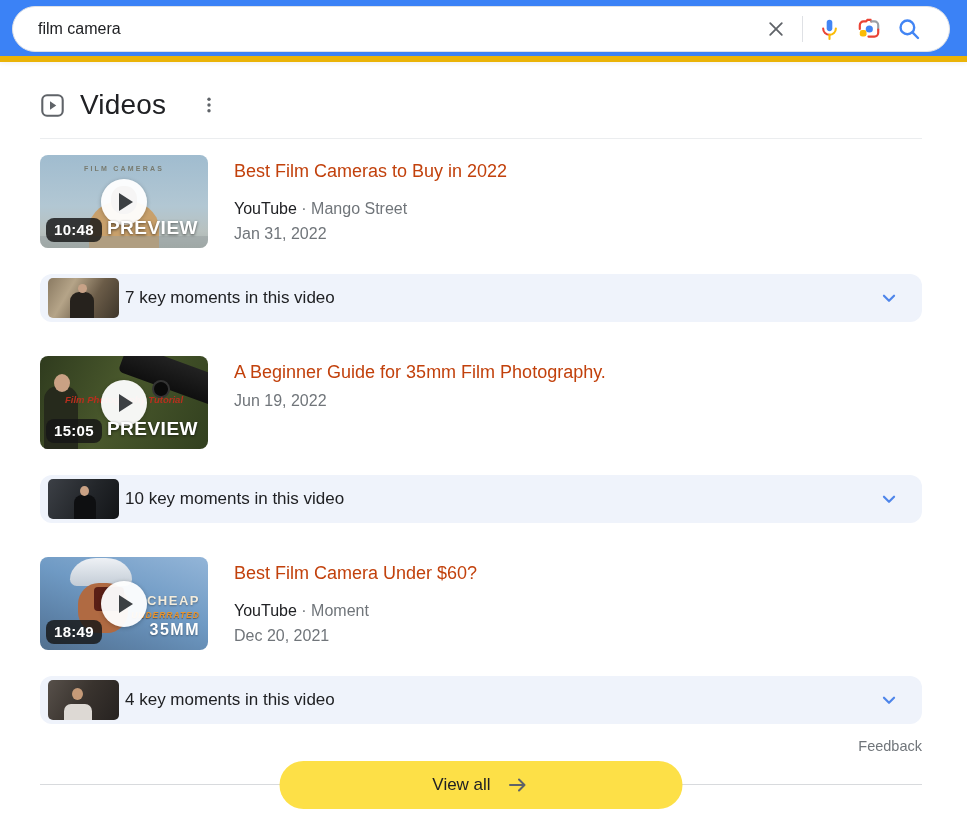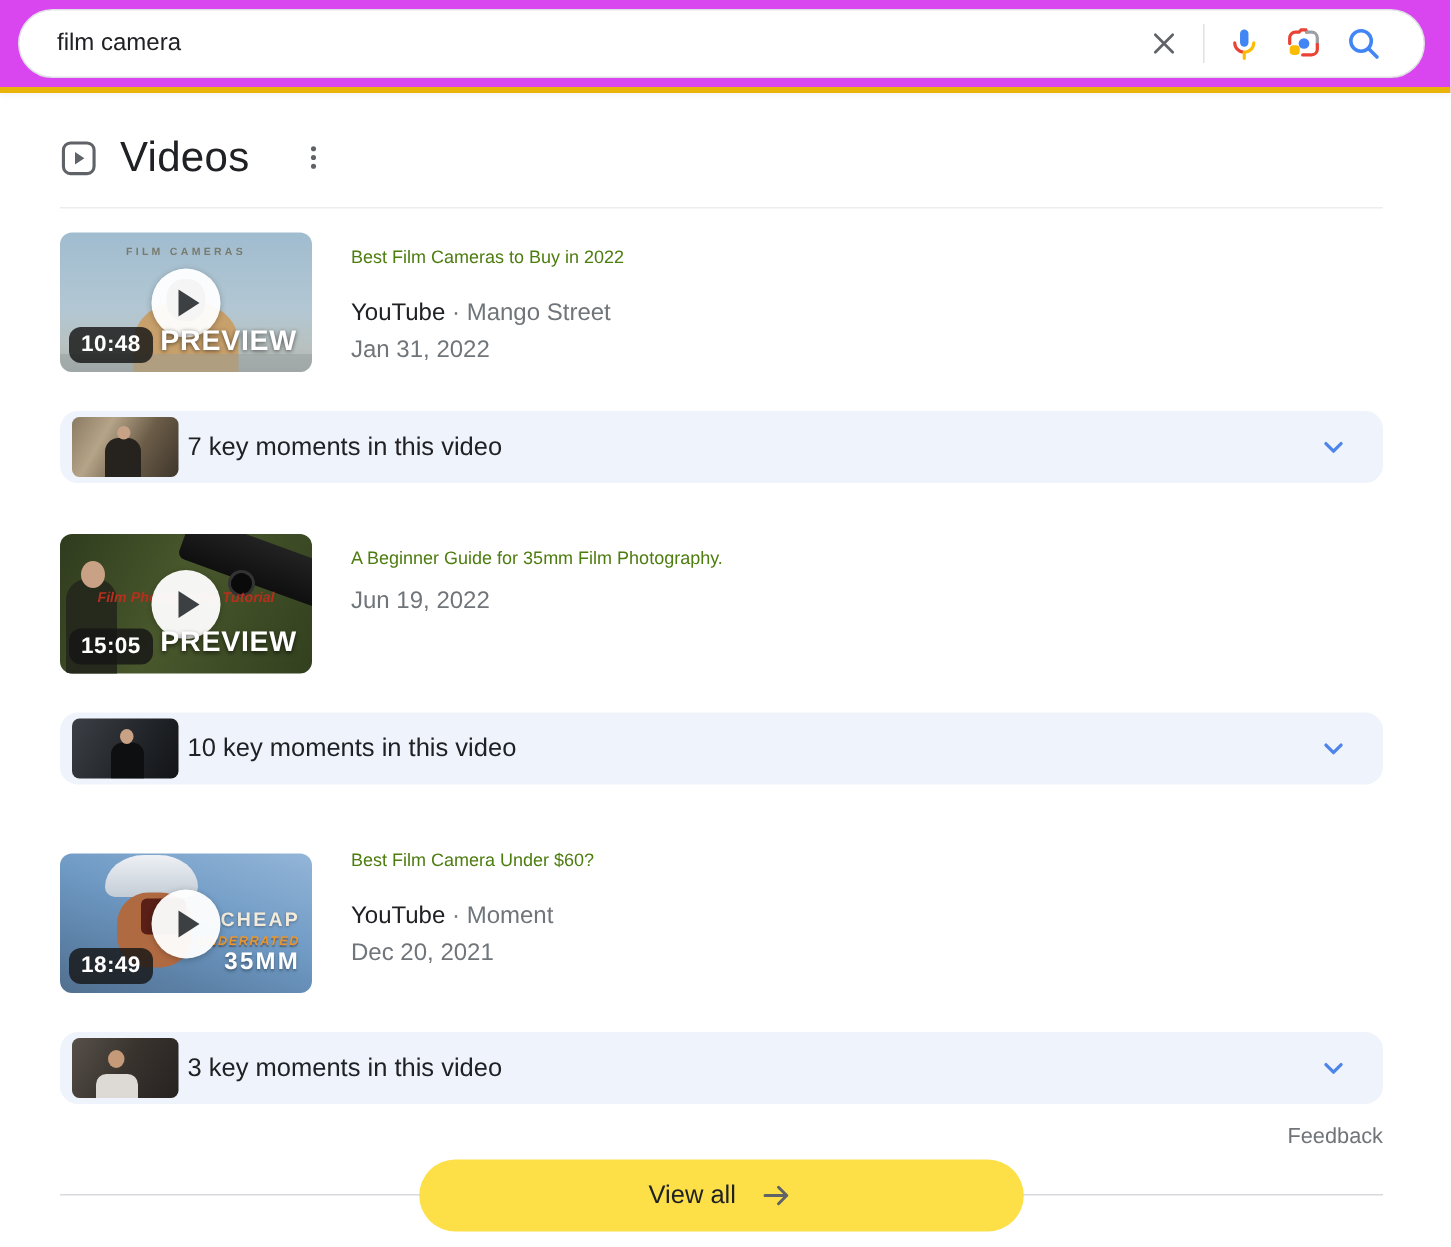--- a/index.html
+++ b/index.html
@@ -10,23 +10,23 @@
     color: #202124;
     position: relative;
     overflow: hidden;
   }
   .page { width: 967px; height: 831px; background: #fff; }
 
   
   .search-header {
     height: 62px;
     position: relative;
-    border-bottom: 4px solid #eab308;
+    border-bottom: 6px solid #eab308;
     box-shadow: 0 1px 5px rgba(32,33,36,.07);
-    background: #d946ef;
+    background: #3b82f6;
   }
   .search-bar {
     position: absolute; left: 12px; right: 17px; top: 6px; height: 46px;
     border: 1px solid #dfe1e5; border-radius: 24px;
     background: #fff;
     display: flex; align-items: center;
   }
   .search-input {
     flex: 1; border: none; outline: none;
     font: 16px "Liberation Sans", sans-serif;
@@ -78,22 +78,22 @@
     padding: 3px 8px 4px; border-radius: 8px; letter-spacing: .3px;
   }
   .preview {
     position: absolute; right: 10px; bottom: 9px;
     color: #fff; font-size: 19px; font-weight: bold; letter-spacing: .5px;
     text-shadow: 0 1px 3px rgba(0,0,0,.6);
   }
 
   .video-info { margin-left: 26px; padding-top: 3px; }
   .video-title {
-    display: block; font-size: 12px; line-height: 26px;
-    color: #4d7c0f; text-decoration: none; cursor: pointer;
+    display: block; font-size: 18px; line-height: 26px;
+    color: #c2410c; text-decoration: none; cursor: pointer;
   }
   .video-meta { margin-top: 16px; font-size: 16px; color: #70757a; }
   .video-meta .src { color: #202124; }
   .video-date { margin-top: 7px; font-size: 16px; color: #70757a; }
 
   
   .km-bar {
     margin-top: 26px; height: 48px;
     background: #eff3fb; border-radius: 12px;
     display: flex; align-items: center; position: relative; cursor: pointer;
@@ -125,21 +125,21 @@
   }
   .t2 .cam2 { position: absolute; right: -16px; top: 4px; width: 104px; height: 30px;
     background: linear-gradient(180deg,#222,#0f0f0f); transform: rotate(20deg); border-radius: 5px; }
   .t2 .lens2 { position: absolute; right: 38px; top: 24px; width: 18px; height: 18px;
     background: #0a0a0a; border: 2px solid #333; border-radius: 50%; transform: rotate(20deg); }
   .t2 .body2 { position: absolute; left: 4px; top: 30px; width: 34px; height: 64px;
     background: #262a1c; border-radius: 14px 14px 0 0; }
   .t2 .face2 { position: absolute; left: 14px; top: 18px; width: 16px; height: 18px;
     background: #c9a184; border-radius: 50%; }
 
-  .t3 { background: linear-gradient(200deg,#93b5d8 0%,#6f9ac4 45%,#5d82a8 75%,#52708f 100%); margin-top: 12px; }
+  .t3 { background: linear-gradient(200deg,#93b5d8 0%,#6f9ac4 45%,#5d82a8 75%,#52708f 100%); }
   .t3 .cap3 { position: absolute; left: 30px; top: 1px; width: 62px; height: 28px;
     background: linear-gradient(#eef1f5,#c3ccd6); border-radius: 50% 50% 8px 8px / 90% 90% 8px 8px; }
   .t3 .hand3 { position: absolute; left: 38px; top: 26px; width: 50px; height: 50px;
     background: #b06a42; border-radius: 42%; }
   .t3 .cam3 { position: absolute; left: 54px; top: 30px; width: 30px; height: 24px;
     background: #5a1f16; border-radius: 4px; }
   .t3 .txt-cheap { position: absolute; right: 8px; top: 36px; font-size: 13px; font-weight: 800;
     color: #f3ecdc; letter-spacing: 1.5px; text-shadow: 0 1px 2px rgba(0,0,0,.35); }
   .t3 .txt-under { position: absolute; right: 8px; top: 53px; font-size: 8.5px; font-weight: bold;
     font-style: italic; color: #e8952f; letter-spacing: 1px; text-shadow: 0 1px 1px rgba(60,30,0,.5); }
@@ -334,21 +334,21 @@
           <span>Moment</span>
         </div>
         <div class="video-date">Dec 20, 2021</div>
       </div>
     </div>
     <div class="km-bar">
       <span class="km-thumb kmt3">
         <span class="fig"></span>
         <span class="face"></span>
       </span>
-      <span class="km-text">3 key moments in this video</span>
+      <span class="km-text">4 key moments in this video</span>
       <span class="km-chevron">
         <svg width="22" height="22" viewBox="0 0 24 24">
             <path d="M6.5 9.5 L12 15 L17.5 9.5" fill="none" stroke="#4e85ea" stroke-width="2.4" stroke-linecap="round" stroke-linejoin="round"></path>
           </svg>
       </span>
     </div>
 
     <div class="feedback-row">
       <a class="feedback-link">Feedback</a>
     </div>

